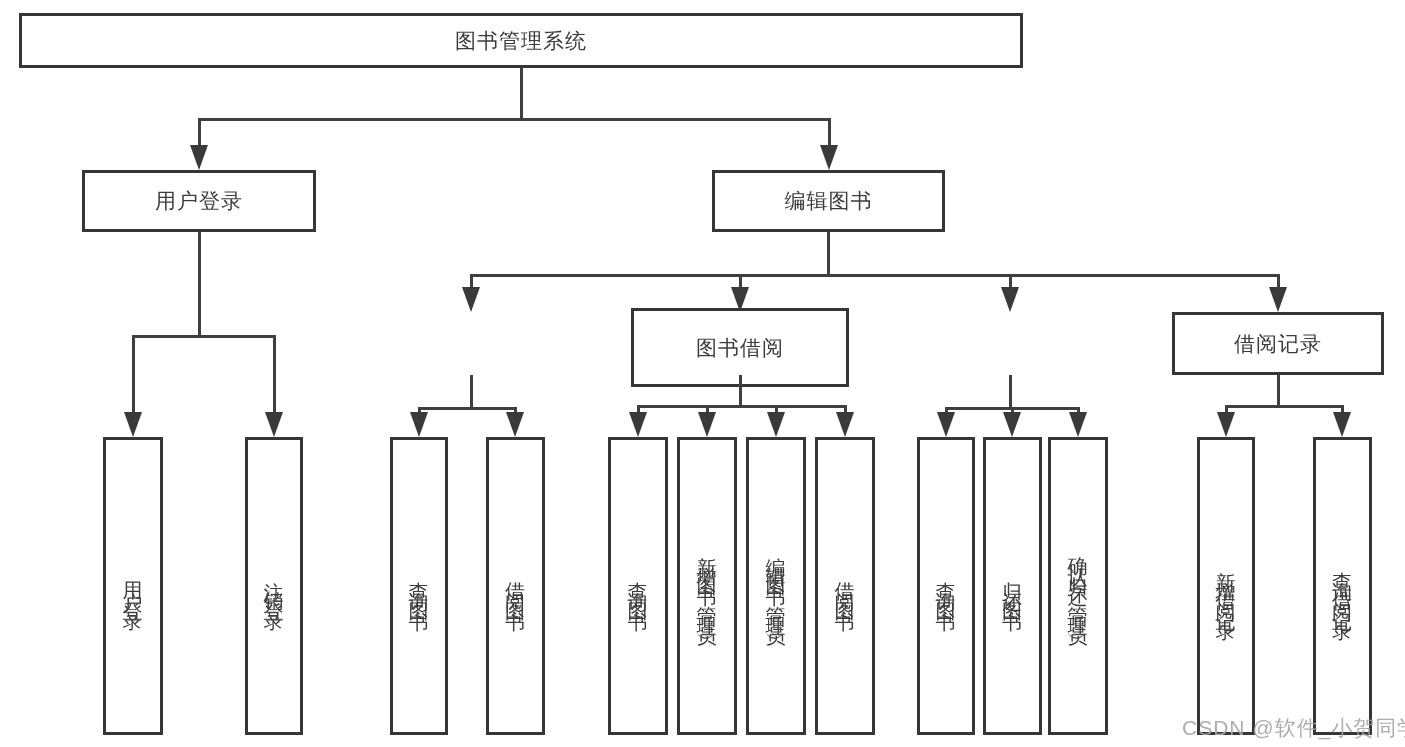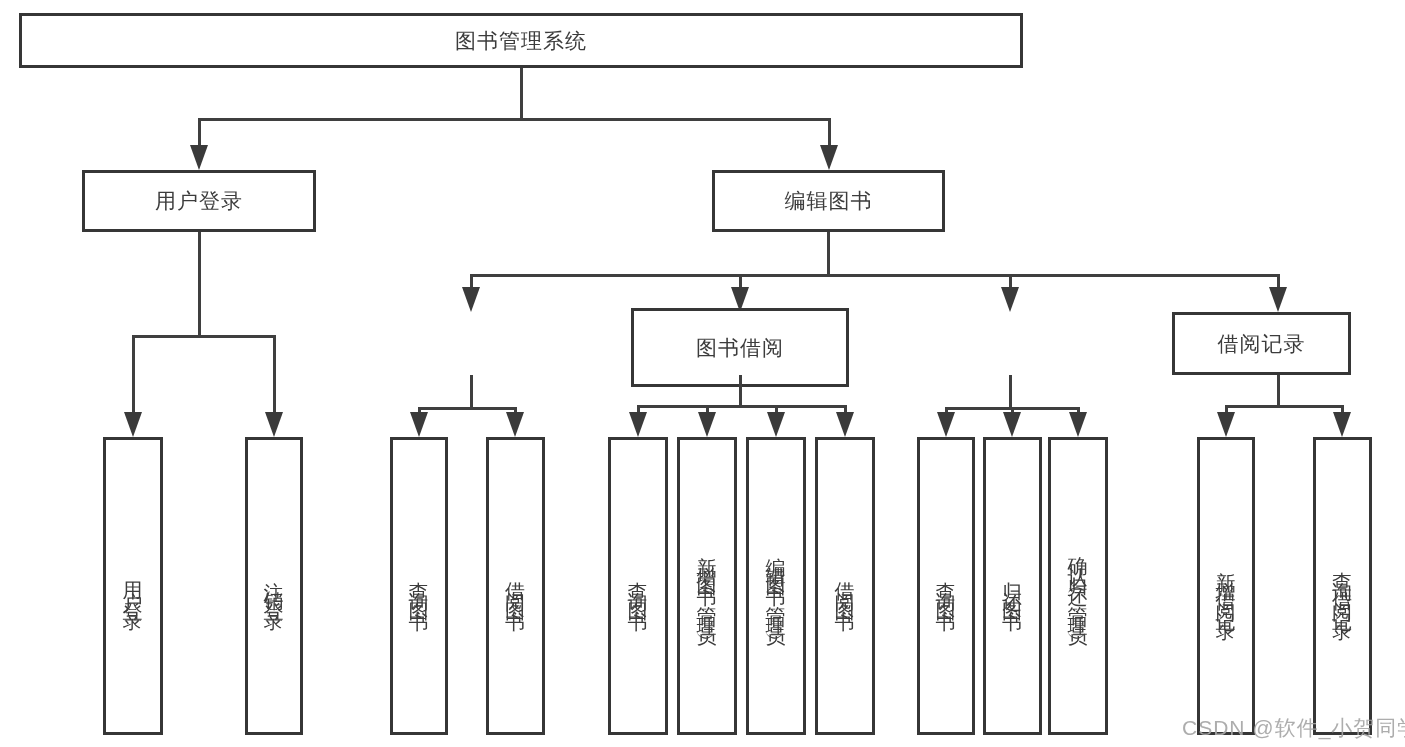--- a/index.html
+++ b/index.html
@@ -89,21 +89,21 @@
   <div class="vline" style="left:739px;top:274px;height:16px;"></div>
   <div class="arrow" style="left:731px;top:287px;"></div>
   <div class="vline" style="left:1009px;top:274px;height:16px;"></div>
   <div class="arrow" style="left:1001px;top:287px;"></div>
   <div class="vline" style="left:1277px;top:274px;height:16px;"></div>
   <div class="arrow" style="left:1269px;top:287px;"></div>
 
   <div class="hbox" style="left:631px;top:308px;width:218px;height:79px;">
     <span>图书借阅</span>
   </div>
-  <div class="hbox" style="left:1172px;top:312px;width:179px;height:63px;">
+  <div class="hbox" style="left:1172px;top:312px;width:212px;height:63px;">
     <span>借阅记录</span>
   </div>
 
   <div class="vline" style="left:470px;top:375px;height:32px;"></div>
   <div class="hline" style="left:418px;top:407px;width:99px;"></div>
   <div class="vline" style="left:418px;top:407px;height:8px;"></div>
   <div class="arrow" style="left:410px;top:412px;"></div>
   <div class="vline" style="left:514px;top:407px;height:8px;"></div>
   <div class="arrow" style="left:506px;top:412px;"></div>
 

